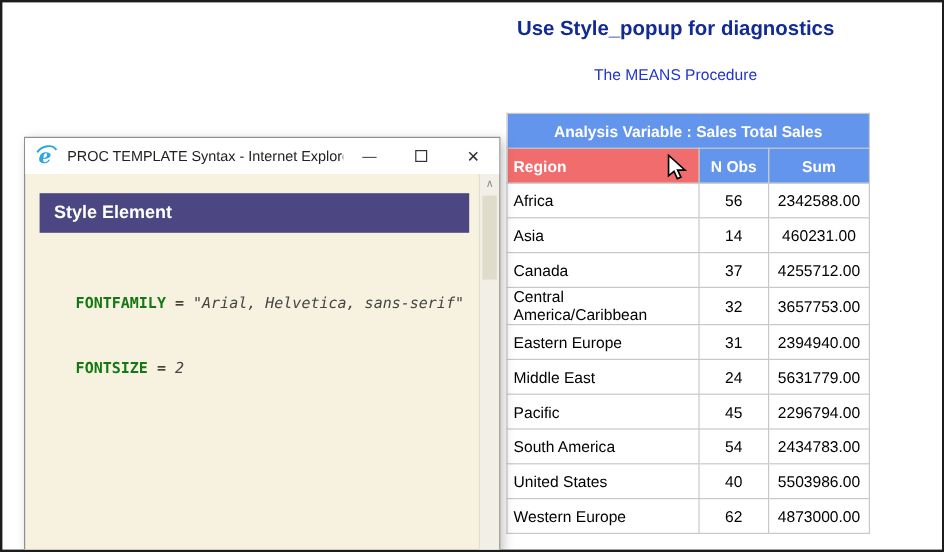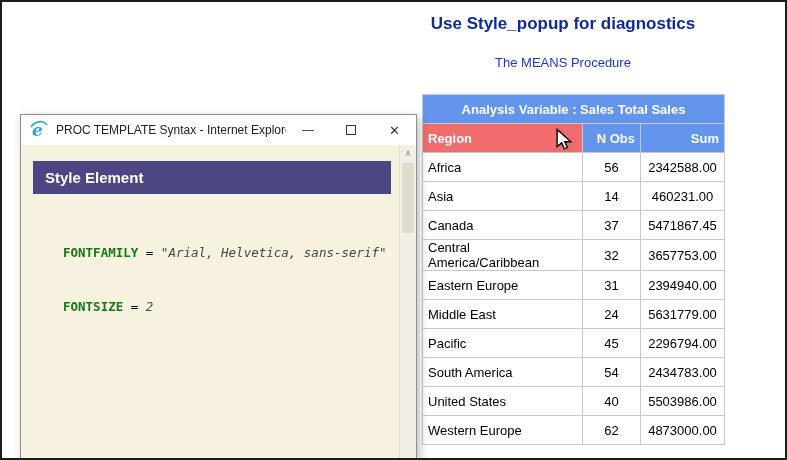--- a/index.html
+++ b/index.html
@@ -27,21 +27,21 @@
   }
   .tbl-title {
     background: #6495ed; color: #fff; font-weight: bold;
     text-align: center; font-size: 13px;
   }
   .col-region {
     background: #f16d6d; color: #fff; font-weight: bold;
     text-align: left; width: 160px;
   }
   .col-num {
-    background: #6495ed; color: #fff; font-weight: bold; text-align: right;
+    background: #6495ed; color: #fff; font-weight: bold; text-align: center;
   }
   .col-nobs { width: 58px; }
   .col-sum  { width: 84px; }
   td.region { text-align: left; color: #000; background: #fff; }
   td.num    { text-align: center; color: #000; background: #fff; }
 
   
   #popup {
     position: absolute; left: 18px; top: 112px; width: 397px; height: 346px;
     background: #f7f2df; border: 1px solid #8f8f8f;
@@ -118,21 +118,21 @@
         <td class="num">2342588.00</td>
       </tr>
       <tr>
         <td class="region">Asia</td>
         <td class="num">14</td>
         <td class="num">460231.00</td>
       </tr>
       <tr>
         <td class="region">Canada</td>
         <td class="num">37</td>
-        <td class="num">5471867.45</td>
+        <td class="num">4255712.00</td>
       </tr>
       <tr>
         <td class="region">Central America/Caribbean</td>
         <td class="num">32</td>
         <td class="num">3657753.00</td>
       </tr>
       <tr>
         <td class="region">Eastern Europe</td>
         <td class="num">31</td>
         <td class="num">2394940.00</td>

